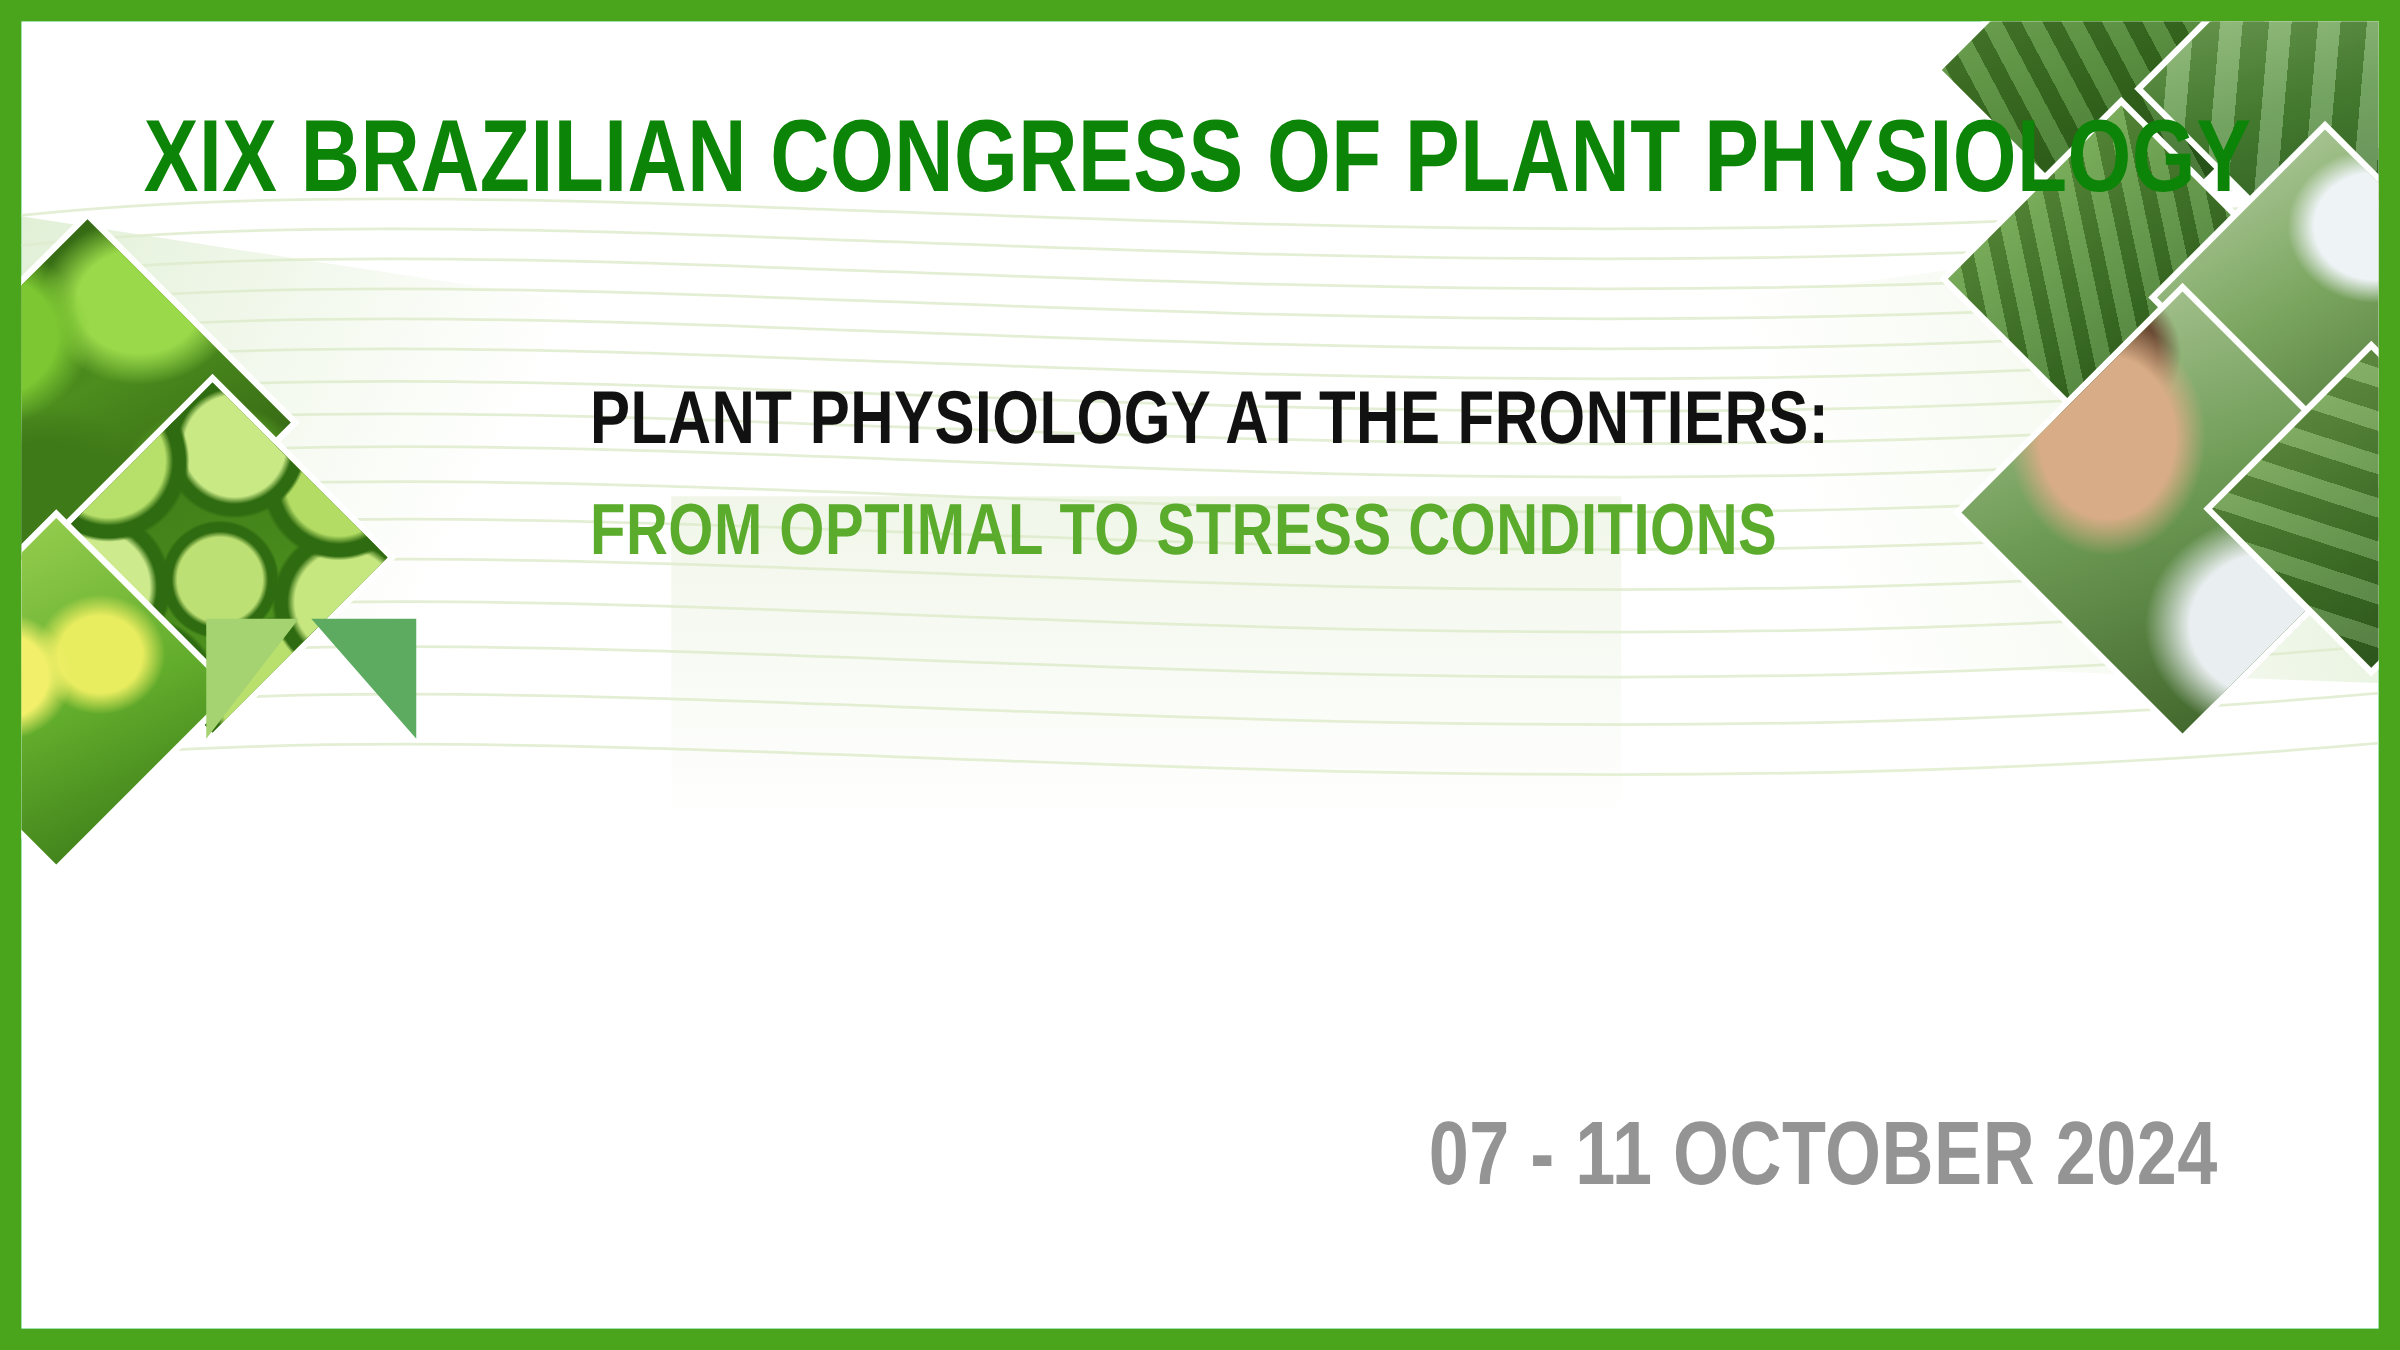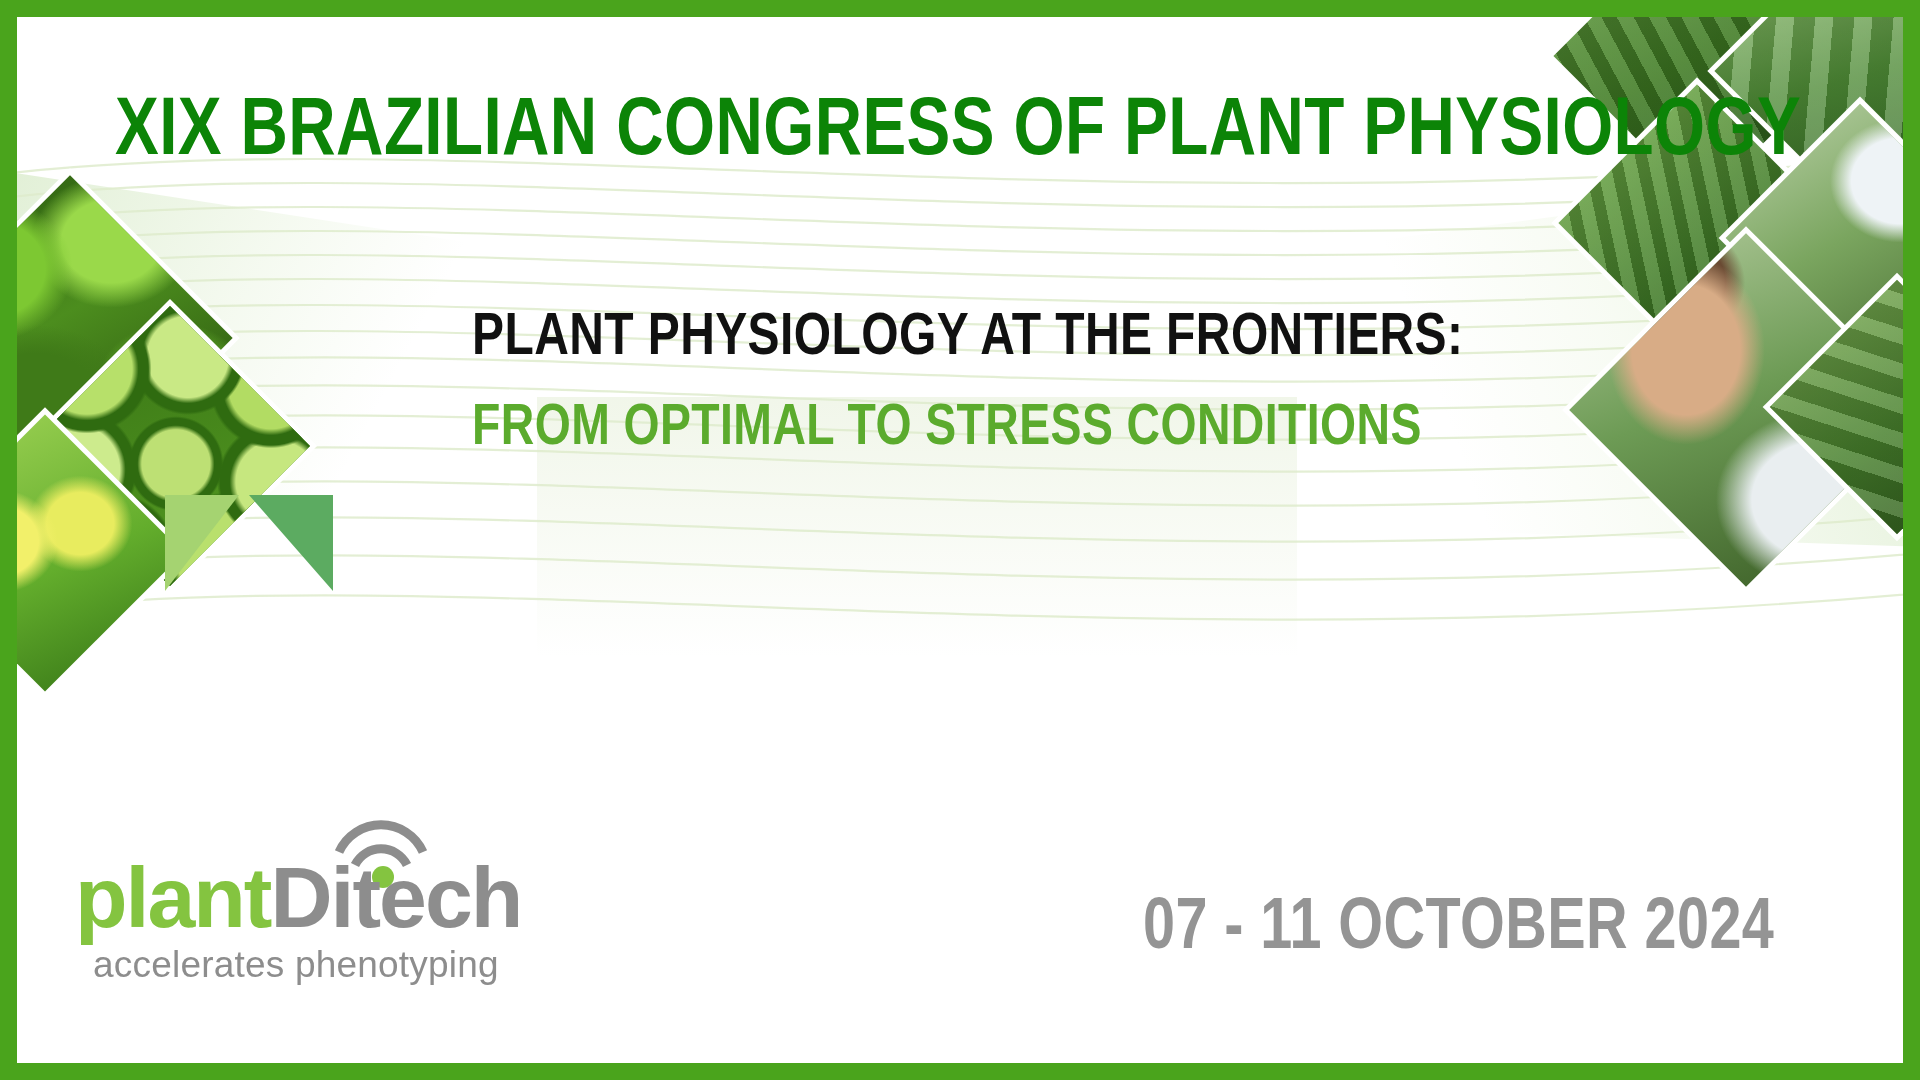--- a/index.html
+++ b/index.html
@@ -164,28 +164,15 @@
       <div class="ph ph-pots"></div>
     </div>
 
     <div class="cond title">XIX BRAZILIAN CONGRESS OF PLANT PHYSIOLOGY</div>
 
     <div class="cond sub1">PLANT PHYSIOLOGY AT THE FRONTIERS:</div>
     <div class="cond sub2">FROM OPTIMAL TO STRESS CONDITIONS</div>
 
     <div class="cond dates">07 - 11 OCTOBER 2024</div>
 
-    <div class="logo">
-      <svg class="logo-wifi" viewBox="0 0 96 62">
-        <g fill="none" stroke="#8d8d8d" stroke-width="9" stroke-linecap="butt">
-          <path d="M6,40 A46,46 0 0 1 90,40"></path>
-          <path d="M22,53 A29,29 0 0 1 74,53"></path>
-        </g>
-      </svg>
-      <div class="logo-dot"></div>
-      <div class="logo-word">
-        <span class="lg-plant">plant</span><span class="lg-ditech">Ditech</span>
-      </div>
-      <div class="logo-tag">accelerates phenotyping</div>
-    </div>
 
   </div>
 </div>
 
 </body></html>

